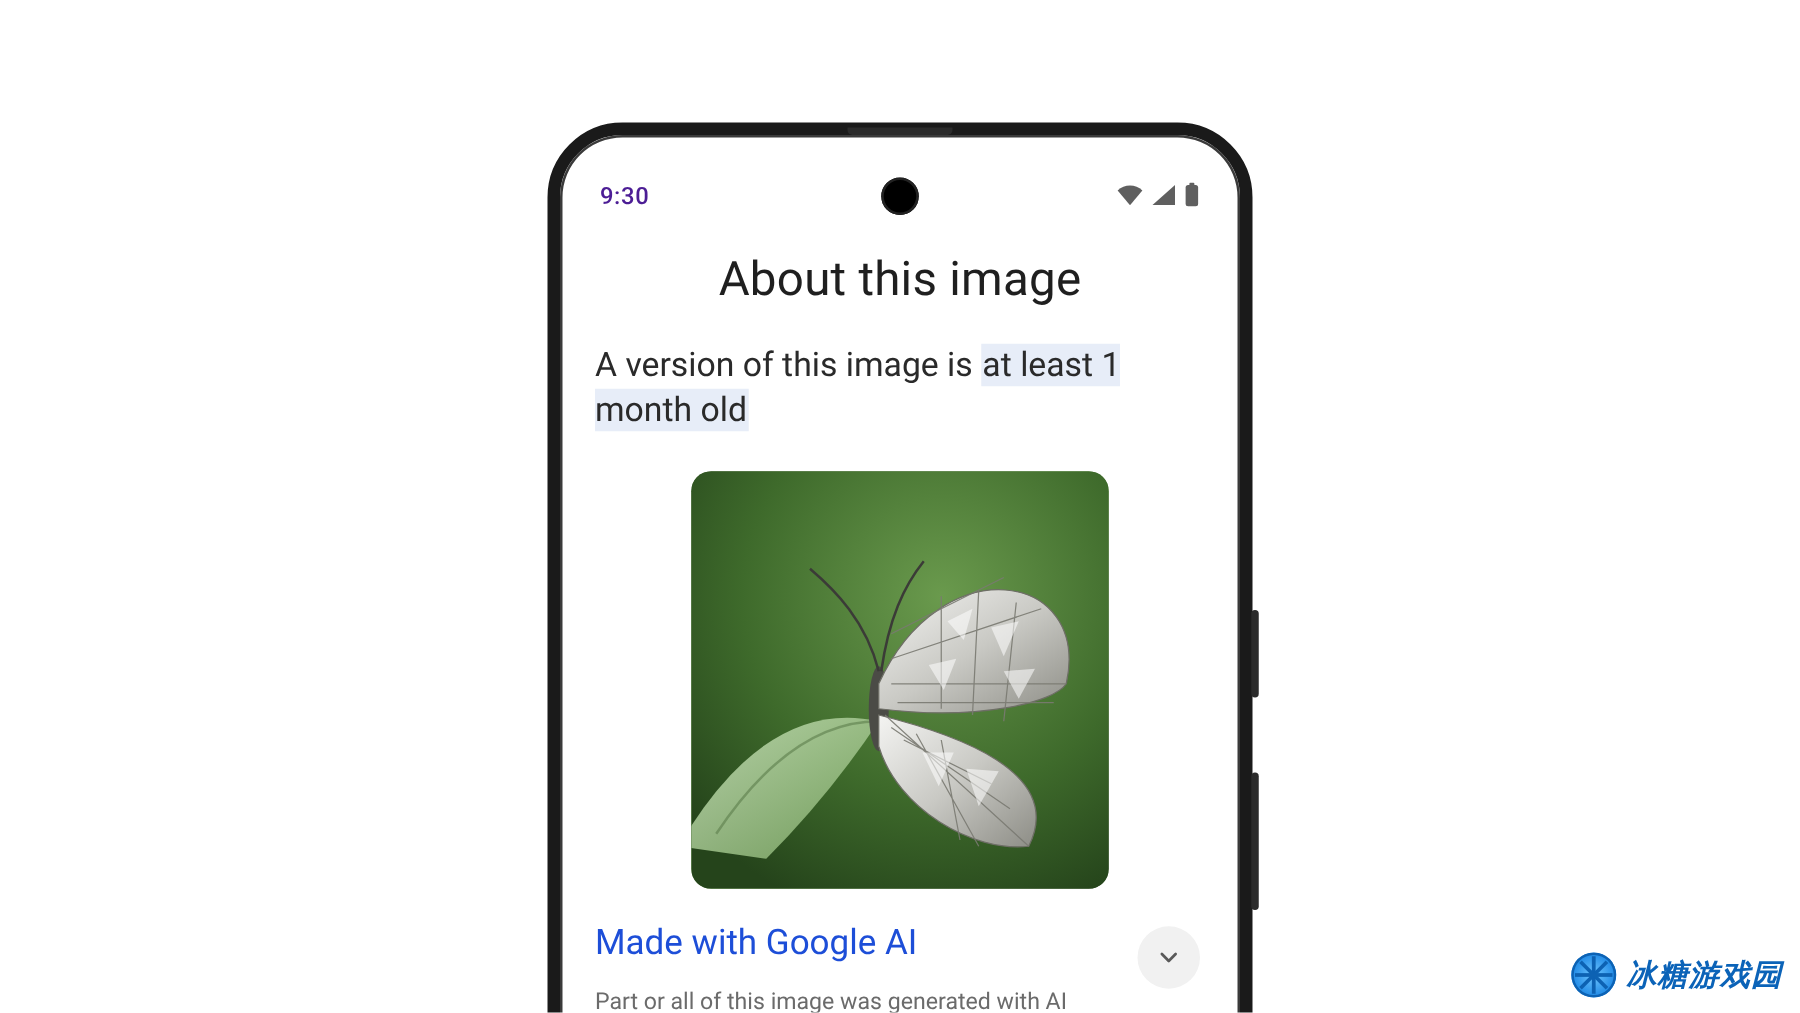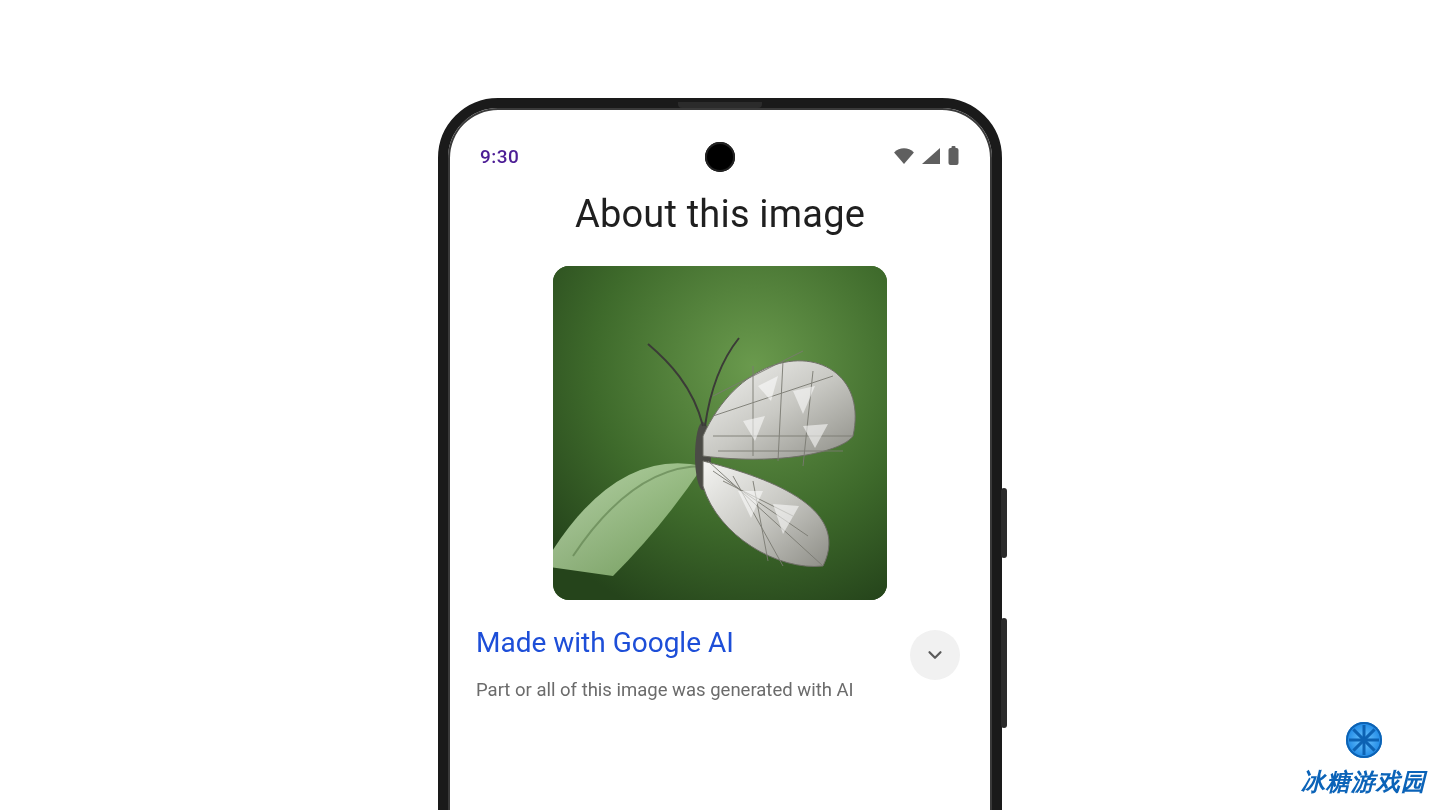--- a/index.html
+++ b/index.html
@@ -40,21 +40,21 @@
   .statusbar {
     display: flex; align-items: center; justify-content: space-between;
     padding: 28px 28px 0 28px; height: 60px;
   }
   .clock { font-size: 19px; letter-spacing: .5px; color: #4c1d95; font-weight: 500; }
   .status-icons { display: flex; align-items: center; gap: 6px; }
   .status-icons svg { display: block; }
 
   
   .content { padding: 20px 24px 0 24px; }
-  .page-title { font-size: 38px; font-weight: 400; text-align: center; color: #1f1f1f; letter-spacing: .2px; }
+  .page-title { font-size: 38px; font-weight: 400; text-align: center; color: #1f1f1f; letter-spacing: .2px; margin-top: 10px; }
   .subtitle { font-size: 27px; line-height: 1.35; color: #2a2a2a; font-weight: 400; margin-top: 28px; }
   .subtitle .hl { background: #e7edf8; padding: 1px 1px; }
 
   .img-box {
     width: 334px; height: 334px; margin: 30px auto 0 auto;
     border-radius: 16px; overflow: hidden; position: relative;
     background: linear-gradient(135deg,#32561f 0%, #4b7a32 45%, #28471c 100%);
   }
   
   .img-box svg { position: absolute; inset: 0; }
@@ -62,21 +62,21 @@
   .card-row { display: flex; align-items: flex-start; justify-content: space-between; margin-top: 26px; padding-right: 4px; }
   .card-text h2 { font-size: 28px; font-weight: 400; color: #1d4ed8; }
   .card-text p  { font-size: 18.5px; color: #6b6b6b; margin-top: 20px; }
   .expand-btn {
     width: 50px; height: 50px; border-radius: 50%; background: #f1f1f1;
     display: flex; align-items: center; justify-content: center; flex: 0 0 auto;
     margin-top: 4px;
   }
 
   
-  .brand { position: absolute; right: 14px; bottom: 12px; display: flex; align-items: center; gap: 8px; flex-direction: column; }
+  .brand { position: absolute; right: 14px; bottom: 12px; display: flex; align-items: center; gap: 8px; }
   .brand-logo {
     width: 36px; height: 36px; border-radius: 50%;
     background: radial-gradient(circle at 50% 50%, #6fc6ff 0%, #1e88e5 70%);
     position: relative; box-shadow: 0 0 0 2px #0d62b3 inset;
   }
   .brand-logo::before, .brand-logo::after {
     content: ""; position: absolute; left: 50%; top: 50%; background: #0d62b3;
   }
   .brand-logo::before { width: 3px; height: 30px; transform: translate(-50%,-50%); }
   .brand-logo::after  { width: 30px; height: 3px; transform: translate(-50%,-50%); }
@@ -110,20 +110,23 @@
           <svg width="13" height="20" viewBox="0 0 12 20">
             <rect x="1" y="2" width="10" height="17" rx="2" fill="#5f5f5f"></rect>
             <rect x="4" y="0" width="4" height="3" rx="1" fill="#5f5f5f"></rect>
           </svg>
         </div>
       </div>
 
       <div class="content">
         <h1 class="page-title">About this image</h1>
 
+        <p class="subtitle">
+          <span>A version of this image is </span><span class="hl">at least 1 month old</span>
+        </p>
 
         <div class="img-box" aria-label="Crystalline butterfly on a leaf (AI-generated)">
           <svg viewBox="0 0 334 334" aria-hidden="true">
 
             <defs>
               <radialGradient id="bg" cx="60%" cy="30%" r="80%">
                 <stop offset="0%" stop-color="#6a9a4d"></stop>
                 <stop offset="60%" stop-color="#3e6a2b"></stop>
                 <stop offset="100%" stop-color="#25441b"></stop>
               </radialGradient>

